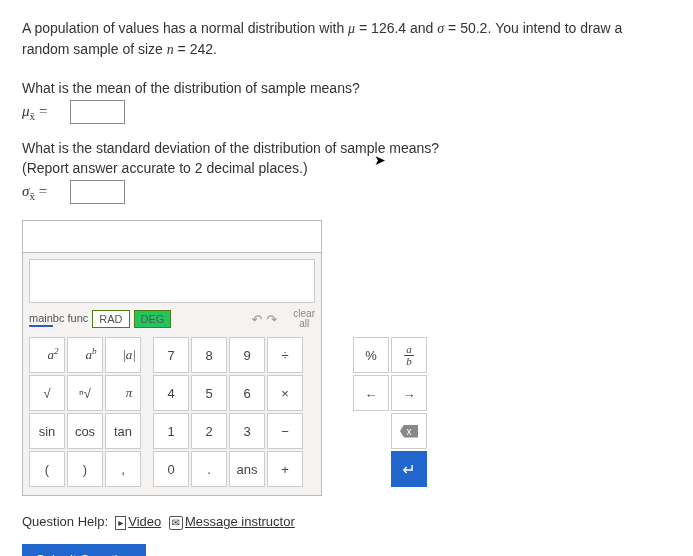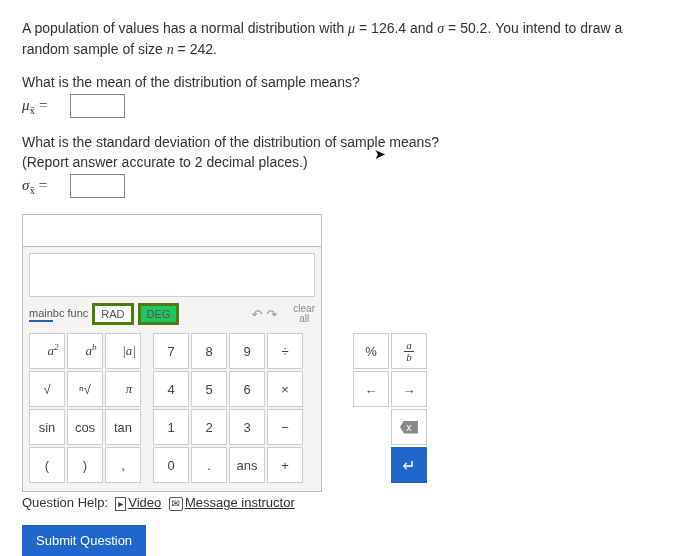--- a/index.html
+++ b/index.html
@@ -4,55 +4,55 @@
 <style>
   * { box-sizing: border-box; margin: 0; padding: 0; }
   body {
     font-family: -apple-system, Arial, sans-serif;
     font-size: 14px;
     color: #333;
     padding: 18px 22px;
     width: 693px;
     background: #fff;
   }
-  .problem-text { line-height: 1.5; margin-bottom: 14px; }
+  .problem-text { line-height: 1.5; margin-bottom: 20px; }
   .italic { font-style: italic; font-family: 'Times New Roman', serif; }
   .sub { font-size: 0.75em; vertical-align: sub; font-style: normal; }
   .answer-line { display: flex; align-items: center; gap: 23px; margin-bottom: 16px; font-family: 'Times New Roman', serif; font-size: 15px; }
   .answer-input {
     width: 55px; height: 24px; border: 1px solid #888;
     background: #fff; padding: 2px 4px; font-size: 13px;
   }
   .question { margin-bottom: 4px; }
   .cursor {
     position: absolute; left: 370px; top: 144px;
     font-size: 14px; color: #000;
   }
 
   
   .calc {
     width: 300px; border: 1px solid #bbb; background: #f4f3f2;
-    margin-bottom: 3px;
+    margin-bottom: 18px;
   }
   .calc-display {
     height: 32px; border-bottom: 1px solid #bbb; background: #fff;
   }
   .calc-input {
     height: 44px; margin: 6px; border: 1px solid #ccc; background: #fff;
   }
   .calc-toolbar {
     display: flex; align-items: center; padding: 0 6px 4px 6px;
     gap: 4px; font-size: 11px; color: #555;
   }
   .calc-brand { color: #555; position: relative; }
   .calc-brand-underline {
     width: 24px; height: 2px; background: #2b5fb8; margin-top: 1px;
   }
   .mode-btn {
-    border: 3px solid #4d7c0f; padding: 2px 6px; font-size: 11px;
+    border: 1px solid #4d7c0f; padding: 2px 6px; font-size: 11px;
     background: #fff; color: #555; cursor: pointer;
   }
   .mode-btn.active { background: #22c55e; }
   .toolbar-spacer { flex: 1; }
   .undo-redo { color: #999; font-size: 13px; cursor: pointer; }
   .clear-all { color: #888; font-size: 10px; line-height: 1; text-align: center; cursor: pointer; }
 
   .calc-grid {
     display: grid;
     grid-template-columns: repeat(3, 36px) 8px repeat(3, 36px) repeat(2, 36px) 8px repeat(2, 36px);

